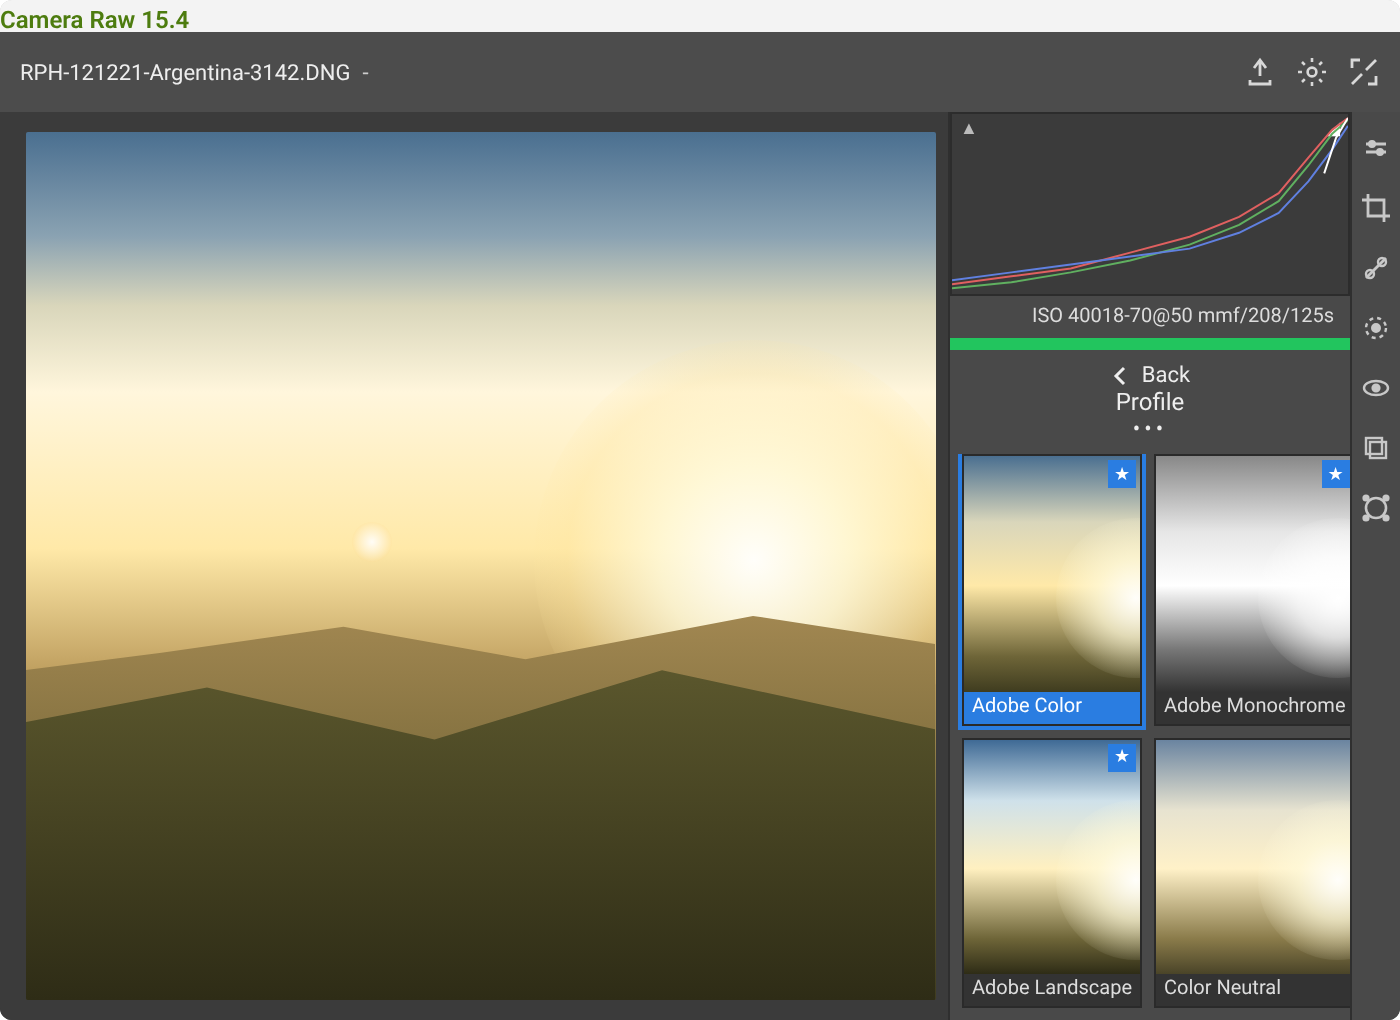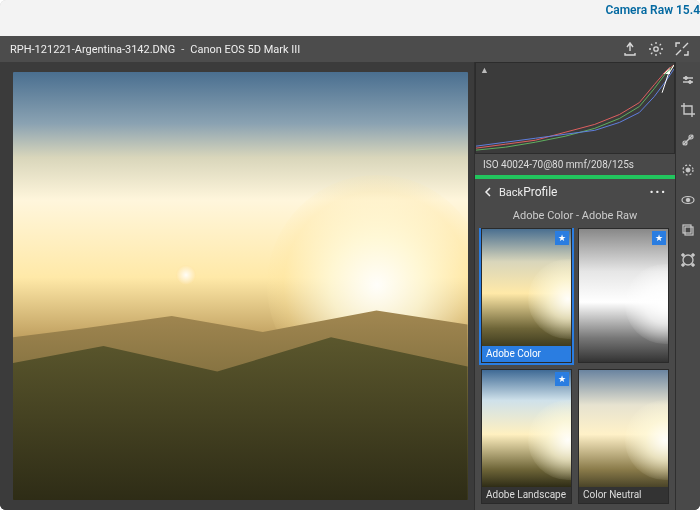--- a/index.html
+++ b/index.html
@@ -1,36 +1,36 @@
 <!DOCTYPE html>
 <html><head>
 <meta charset="utf-8">
 <style>
   html,body{margin:0;padding:0;}
   body{width:700px;height:510px;background:#fff;font-family:-apple-system,BlinkMacSystemFont,"Segoe UI",Roboto,sans-serif;font-size:11px;color:#d8d8d8;overflow:hidden;}
   .app{width:700px;height:510px;display:flex;flex-direction:column;box-shadow:0 0 0 1px #ccc inset;border-radius:6px;overflow:hidden;}
-  .titlebar{height:36px;line-height:20px;text-align:right;font-weight:600;font-size:12px;color:#0369a1;background:#f3f3f3;}
-  .toolbar{height:26px;background:#4c4c4c;display:flex;align-items:center;padding:0 10px;gap:10px;color:#eee;text-align:center;}
+  .titlebar{height:16px;line-height:20px;text-align:left;font-weight:600;font-size:12px;color:#4d7c0f;background:#f3f3f3;}
+  .toolbar{height:40px;background:#4c4c4c;display:flex;align-items:center;padding:0 10px;gap:10px;color:#eee;text-align:center;}
   .toolbar .spacer{flex:1;}
   .toolbar .ticon{width:16px;height:16px;display:flex;align-items:center;justify-content:center;cursor:pointer;fill:#d8d8d8;stroke:#d8d8d8;}
   .workarea{flex:1;display:flex;background:#3b3b3b;overflow:hidden;}
   .canvas{flex:1;background:#3b3b3b;display:flex;align-items:center;justify-content:center;overflow:hidden;padding:10px 4px 10px 10px;}
   .photo{width:455px;height:100%;border-radius:1px;position:relative;overflow:hidden;background:linear-gradient(180deg,#4a6f90 0%,#8aa2b2 12%,#d9d6bb 20%,#fff6dc 30%,#ffe9a8 48%,#c0a060 62%,#6e6538 78%,#3f3c1f 100%);}
   .photo .sun{position:absolute;top:24%;left:56%;width:220px;height:220px;border-radius:50%;background:radial-gradient(circle,#fffefa 0%,rgba(255,250,220,.8) 30%,rgba(255,230,160,.3) 60%,transparent 75%);}
   .photo .hill1{position:absolute;left:0;right:0;top:52%;height:25%;background:linear-gradient(180deg,#a88c55 0%,#7a6a3a 100%);clip-path:polygon(0 40%,15% 32%,35% 20%,55% 35%,80% 15%,100% 28%,100% 100%,0 100%);}
   .photo .hill2{position:absolute;left:0;right:0;top:60%;bottom:0;background:linear-gradient(180deg,#5d592e 0%,#2e2c16 100%);clip-path:polygon(0 20%,20% 10%,45% 25%,70% 5%,100% 22%,100% 100%,0 100%);}
   .photo .flare{position:absolute;top:45%;left:36%;width:20px;height:20px;border-radius:50%;background:radial-gradient(circle,rgba(255,255,255,.9),rgba(255,220,150,.2) 70%,transparent);}
   .panel{width:200px;background:#494949;display:flex;flex-direction:column;border-left:1px solid #2f2f2f;}
   .hist{height:90px;background:#3b3b3b;border:1px solid #2c2c2c;margin:0;position:relative;}
   .hist svg{position:absolute;inset:0;}
   .hist .clip{position:absolute;top:2px;font-size:9px;color:#bbb;}
   .hist .clip.l{left:4px;}
   .hist .clip.r{right:4px;color:#fff;}
-  .meta{display:flex;justify-content:flex-start;padding:5px 8px;font-size:10px;color:#ddd;border-bottom:4px solid #22c55e;}
-  .phead{display:flex;align-items:center;justify-content:space-between;padding:6px 8px;color:#eee;}
+  .meta{display:flex;justify-content:flex-end;padding:5px 8px;font-size:10px;color:#ddd;border-bottom:6px solid #22c55e;}
+  .phead{display:flex;align-items:center;justify-content:space-between;padding:6px 8px;color:#eee;flex-direction:column;}
   .phead .back{display:flex;align-items:center;gap:4px;cursor:pointer;font-size:11px;}
   .phead .title{flex:1;text-align:left;font-size:12px;}
   .phead .more{cursor:pointer;letter-spacing:2px;}
   .subtitle{text-align:center;font-size:11px;color:#ccc;padding:4px 0 6px;}
   .grid{flex:1;overflow:hidden;display:grid;grid-template-columns:1fr 1fr;gap:6px;padding:0 6px 6px;}
   .thumb{position:relative;background:#333;border:1px solid #2a2a2a;display:flex;flex-direction:column;cursor:pointer;}
   .thumb.selected{outline:2px solid #2a7de1;}
   .thumb .timg{flex:1;position:relative;overflow:hidden;}
   .thumb .star{position:absolute;top:2px;right:2px;width:14px;height:14px;background:#2a7de1;display:flex;align-items:center;justify-content:center;font-size:9px;color:#fff;}
   .thumb .tlabel{height:16px;line-height:16px;font-size:10px;padding:0 4px;color:#ddd;white-space:nowrap;overflow:hidden;text-overflow:ellipsis;}
@@ -48,21 +48,20 @@
 
 <div class="app">
 
   <div class="titlebar">
     <span>Camera Raw 15.4</span>
   </div>
 
   <div class="toolbar">
     <span>RPH-121221-Argentina-3142.DNG</span>
     <span style="opacity:.8;margin:0 -4px;">  -  </span>
-    <span>Canon EOS 5D Mark III</span>
     <div class="spacer"></div>
     <span class="ticon">
       <svg viewBox="0 0 16 16">
           <path d="M3 12v2h10v-2M8 2v8M5 6l3-4 3 4" fill="none" stroke-width="1.4"></path>
         </svg>
     </span>
     <span class="ticon">
       <svg viewBox="0 0 16 16">
           <circle cx="8" cy="8" r="2.2" fill="none" stroke-width="1.3"></circle>
           <path d="M8 1v2M8 13v2M1 8h2M13 8h2M3 3l1.4 1.4M11.6 11.6 13 13M13 3l-1.4 1.4M4.4 11.6 3 13" stroke-width="1.3"></path>
@@ -94,50 +93,50 @@
         <svg viewBox="0 0 200 90" preserveAspectRatio="none">
           <polyline fill="none" stroke="#e06060" stroke-width="1" points="0,86 30,82 60,78 90,70 120,62 145,52 165,40 180,22 192,8 200,2"></polyline>
           <polyline fill="none" stroke="#60b060" stroke-width="1" points="0,88 30,85 60,80 90,74 120,66 145,56 165,44 180,26 192,10 200,3"></polyline>
           <polyline fill="none" stroke="#6080e0" stroke-width="1" points="0,84 30,80 60,76 90,72 120,68 145,60 165,50 180,34 192,18 200,6"></polyline>
           <polyline fill="none" stroke="#ffffff" stroke-width="1" points="188,30 194,12 200,2"></polyline>
         </svg>
       </div>
 
       <div class="meta">
         <span>ISO 400</span>
-        <span>24-70@80 mm</span>
+        <span>18-70@50 mm</span>
         <span>f/20</span>
         <span>8/125s</span>
       </div>
 
       <div class="phead">
         <span class="back">
           <svg width="12" height="12" viewBox="0 0 12 12" stroke="#eee" fill="none">
               <path d="M7 2 3 6l4 4" stroke-width="1.5"></path>
             </svg>
           <span>Back</span>
         </span>
         <span class="title">Profile</span>
         <span class="more">•••</span>
       </div>
-      <div class="subtitle">Adobe Color - Adobe Raw</div>
 
       <div class="grid">
         <div class="thumb selected">
           <div class="timg color">
               <div class="tsun"></div>
             </div>
           <span class="star">★</span>
           <div class="tlabel">Adobe Color</div>
         </div>
         <div class="thumb">
           <div class="timg mono">
               <div class="tsun" style="background:radial-gradient(circle,#fff 0%,rgba(255,255,255,.7) 35%,transparent 75%);"></div>
             </div>
           <span class="star">★</span>
+          <div class="tlabel">Adobe Monochrome</div>
         </div>
         <div class="thumb">
           <div class="timg landscape">
               <div class="tsun"></div>
             </div>
           <span class="star">★</span>
           <div class="tlabel">Adobe Landscape</div>
         </div>
         <div class="thumb">
           <div class="timg neutral">

